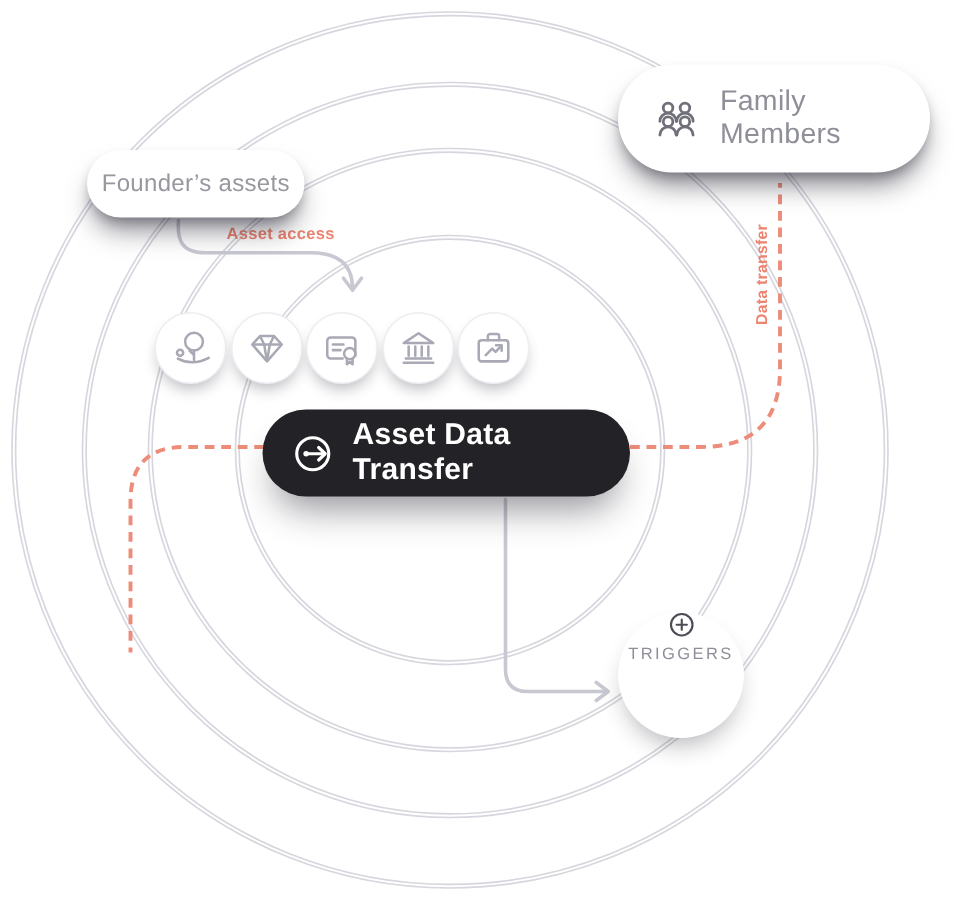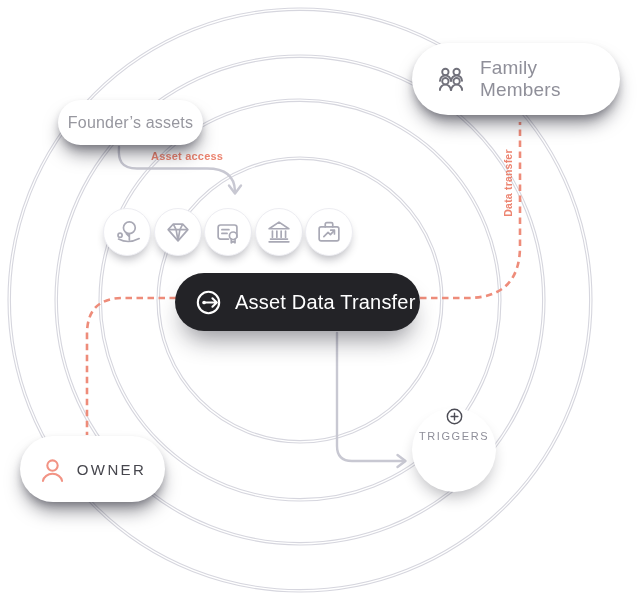--- a/index.html
+++ b/index.html
@@ -8,33 +8,34 @@
     background:#ffffff;
     font-family:"Liberation Sans","DejaVu Sans",sans-serif;
   }
   .canvas svg.layer{position:absolute;left:0;top:0;width:640px;height:602px;display:block;}
 
   
   .pill{
     position:absolute;display:flex;align-items:center;
     background:#ffffff;border-radius:999px;
     box-shadow:0 12px 18px -4px rgba(18,18,32,.50), 0 4px 8px -2px rgba(18,18,32,.28);
+    justify-content:space-between;
   }
   .pill-founders{left:58px;top:100px;width:145px;height:45px;justify-content:center;}
   .pill-founders .lbl{font-size:16px;color:#97979f;letter-spacing:.2px;}
 
   .pill-family{left:412px;top:43px;width:208px;height:72px;padding:0 0 0 24px;gap:14px;box-sizing:border-box;}
   .pill-family .lbl{font-size:19px;color:#8f8f99;letter-spacing:.2px;}
 
   .pill-center{
     left:175px;top:273px;width:245px;height:58px;padding:0 0 0 20px;gap:13px;box-sizing:border-box;
     background:#232327;
     box-shadow:0 16px 24px -8px rgba(18,18,32,.45);
   }
-  .pill-center .lbl{font-size:20px;color:#ffffff;letter-spacing:.2px;font-weight:400;}
+  .pill-center .lbl{font-size:20px;color:#ffffff;letter-spacing:.2px;font-weight:700;}
 
   .pill-owner{left:20px;top:436px;width:145px;height:66px;justify-content:center;gap:11px;}
   .pill-owner .lbl{font-size:15px;color:#46464d;letter-spacing:2.4px;font-weight:500;}
 
   .node-triggers{
     position:absolute;left:412px;top:408px;width:84px;height:84px;border-radius:50%;
     background:#ffffff;display:flex;flex-direction:column;align-items:center;justify-content:flex-start;gap:5px;
     box-shadow:0 9px 16px -5px rgba(18,18,32,.32);
   }
   .node-triggers .lbl{font-size:11px;color:#8e8e99;letter-spacing:1.6px;}
@@ -169,29 +170,20 @@
     <span class="icon-wrap">
       <svg width="27" height="27" viewBox="0 0 22 22" fill="none" stroke="#ffffff" stroke-width="1.7" stroke-linecap="round" stroke-linejoin="round">
         <circle cx="11" cy="11" r="8.7"></circle>
         <circle cx="7.4" cy="11" r="1.5" fill="#ffffff" stroke="none"></circle>
         <path d="M7.4,11 L17.6,11 M14.2,7.6 L17.8,11 L14.2,14.4"></path>
       </svg>
     </span>
     <span class="lbl">Asset Data Transfer</span>
   </div>
 
-  <div class="pill pill-owner">
-    <span class="icon-wrap">
-      <svg width="27" height="27" viewBox="0 0 26 26" fill="none" stroke="#f29384" stroke-width="2" stroke-linecap="round">
-        <circle cx="13" cy="9.2" r="5"></circle>
-        <path d="M3.8,24 a9.3,8 0 0 1 18.4,0"></path>
-      </svg>
-    </span>
-    <span class="lbl">OWNER</span>
-  </div>
 
   <div class="node-triggers">
     <span class="icon-wrap">
       <svg width="17" height="17" viewBox="0 0 18 18" fill="none" stroke="#4c4c55" stroke-width="1.5" stroke-linecap="round">
         <circle cx="9" cy="9" r="7.6"></circle>
         <path d="M9,5.4 L9,12.6 M5.4,9 L12.6,9"></path>
       </svg>
     </span>
     <span class="lbl">TRIGGERS</span>
   </div>

